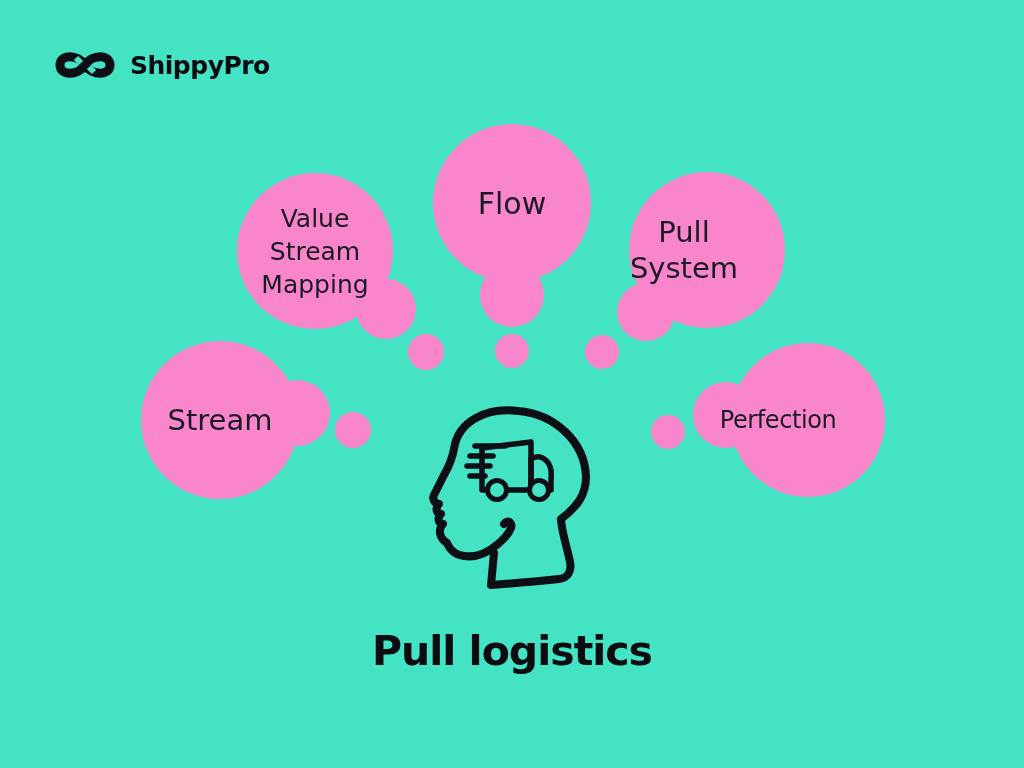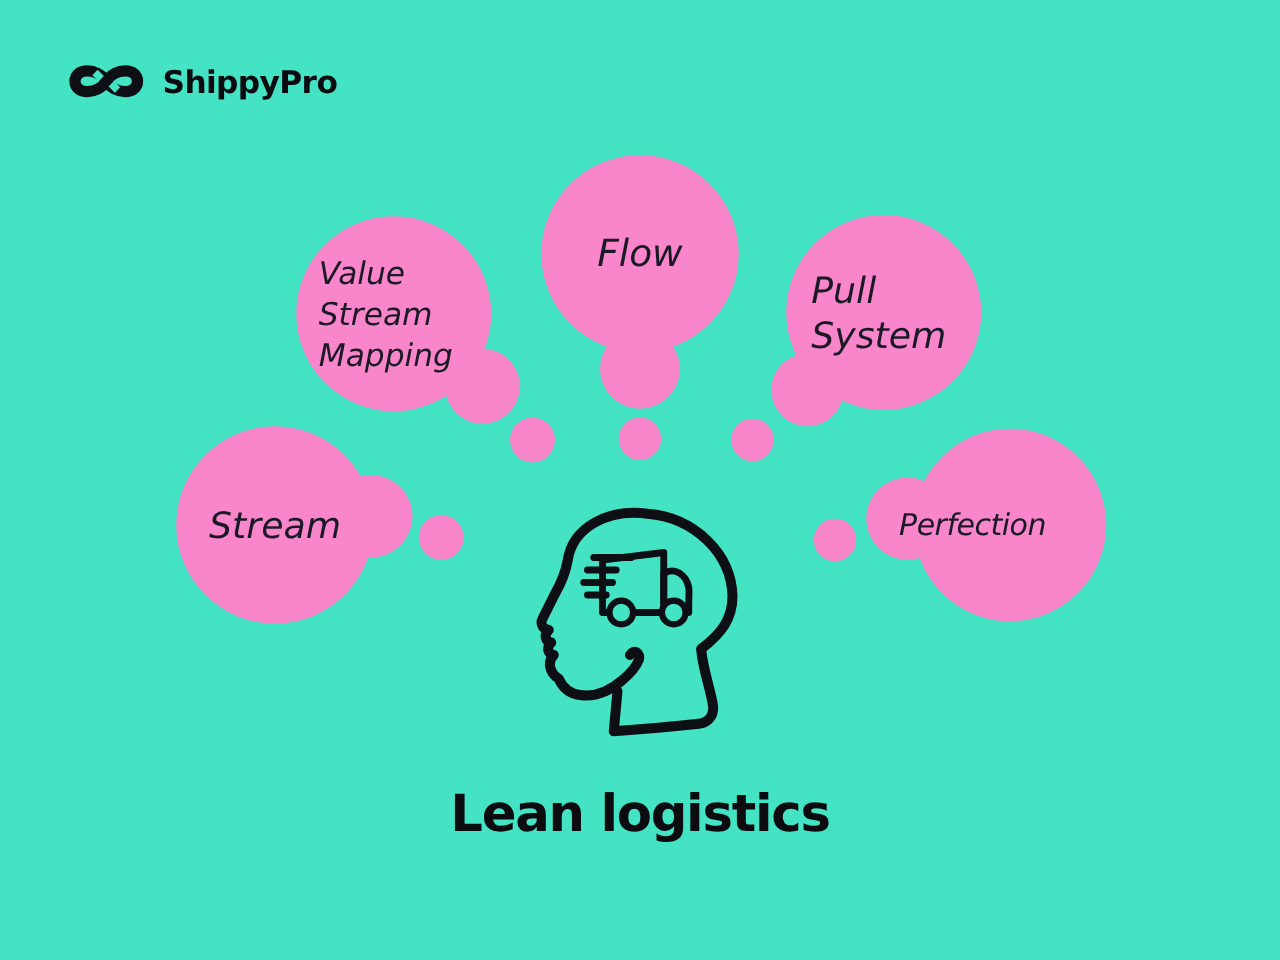--- a/index.html
+++ b/index.html
@@ -35,26 +35,26 @@
   .value-mid { left:264px; top:380px; width:66px;  height:66px; }
   .value-dot { left:335px; top:412px; width:36px;  height:36px; }
 
   .perf-big  { left:731px; top:343px; width:154px; height:154px; }
   .perf-mid  { left:693px; top:382px; width:66px;  height:66px; }
   .perf-dot  { left:651px; top:415px; width:34px;  height:34px; }
 
   
   .bubble-label {
     position:absolute; display:flex; align-items:center; justify-content:center;
-    color: var(--bubble-text, #1A1A26);
-    box-sizing:border-box; z-index:2;font-style:italic;
+    text-align:center; color: var(--bubble-text, #1A1A26);
+    box-sizing:border-box; z-index:2;
   }
   .lbl-vsm   { left:237px; top:173px; width:156px; height:156px; font-size:25px; line-height:1.32; padding:0 18px; }
   .lbl-flow  { left:433px; top:124px; width:158px; height:158px; font-size:30px; }
-  .lbl-pull  { left:629px; top:172px; width:156px; height:156px; font-size:29px; line-height:1.25; padding:0 20px; }
+  .lbl-pull  { left:606px; top:172px; width:156px; height:156px; font-size:29px; line-height:1.25; padding:0 20px; }
   .lbl-value { left:141px; top:341px; width:158px; height:158px; font-size:29px; }
   .lbl-perf  { left:701px; top:343px; width:154px; height:154px; font-size:24px; letter-spacing:-0.4px; }
 
   
   .head-icon { position:absolute; left:428px; top:403px; }
   .ink  { stroke: var(--icon-stroke, #0E0E15); fill:none; stroke-linecap:round; stroke-linejoin:round; }
   .wheel { fill: var(--background, #43E3C4); }
 
   
   .title {
@@ -141,15 +141,15 @@
       <line class="ink" stroke-width="5.5" x1="42" y1="53" x2="65" y2="53"></line>
       <line class="ink" stroke-width="5.5" x1="39" y1="63" x2="62" y2="63"></line>
       <line class="ink" stroke-width="5.5" x1="42" y1="73" x2="57" y2="73"></line>
       <path class="ink" stroke-width="5.5" d="M54 45 L103 39 L103 87 L54 87 Z"></path>
       <path class="ink" stroke-width="5.5" d="M103 87 L103 56 C112 50 121 57 123 67 C123.5 71 123 76 123 80 L123 87 Z"></path>
       <circle class="ink wheel" stroke-width="5" cx="69" cy="87" r="9.5"></circle>
       <circle class="ink wheel" stroke-width="5" cx="111" cy="87" r="9.5"></circle>
     </g>
   </svg>
 
-  <h1 class="title">Lean logistics</h1>
+  <h1 class="title">Pull logistics</h1>
 
 </div>
 
 </body></html>

